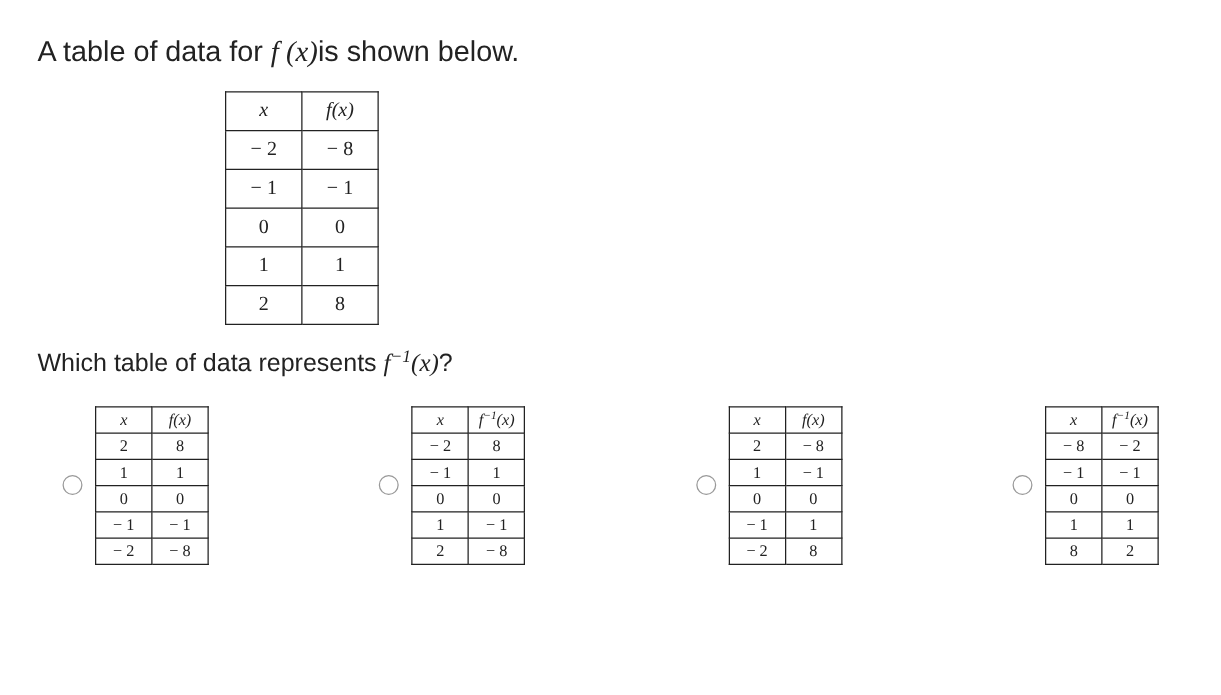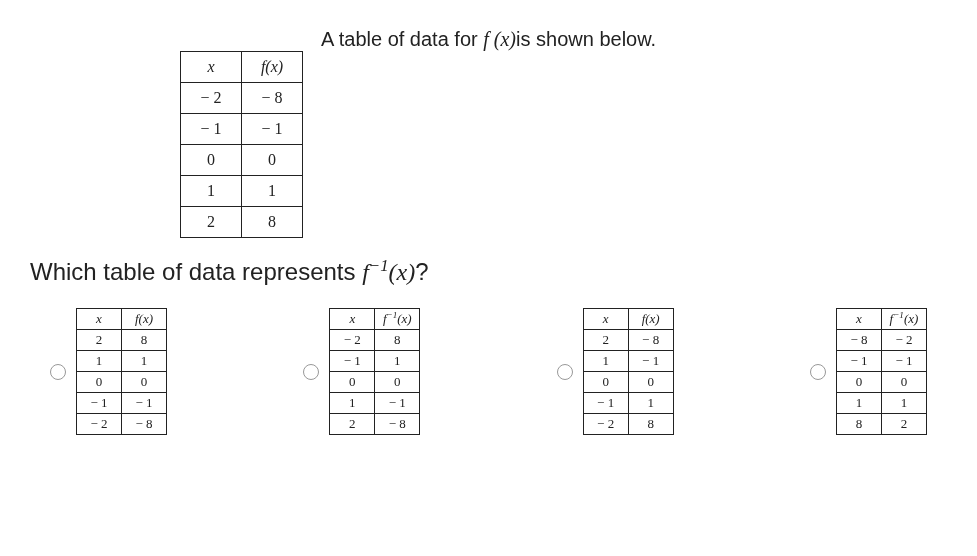--- a/index.html
+++ b/index.html
@@ -6,30 +6,30 @@
     margin: 0;
     padding: 28px 30px;
     width: 977px;
     height: 556px;
     box-sizing: border-box;
     font-family: Arial, Helvetica, sans-serif;
     color: #222;
     background: #fff;
   }
   .prompt {
-    font-size: 20px;
+    font-size: 23px;
     font-weight: 400;
-    text-align: center;
+    margin-bottom: 18px;
   }
   .prompt .math, .prompt2 .math {
     font-family: "Times New Roman", Times, serif;
     font-style: italic;
   }
   .prompt2 {
-    font-size: 24px;
+    font-size: 20px;
     font-weight: 400;
     margin: 18px 0 22px 0;
   }
   .main-table-wrap {
     margin-left: 150px;
     margin-bottom: 10px;
   }
   table.data {
     border-collapse: collapse;
     font-family: "Times New Roman", Times, serif;

